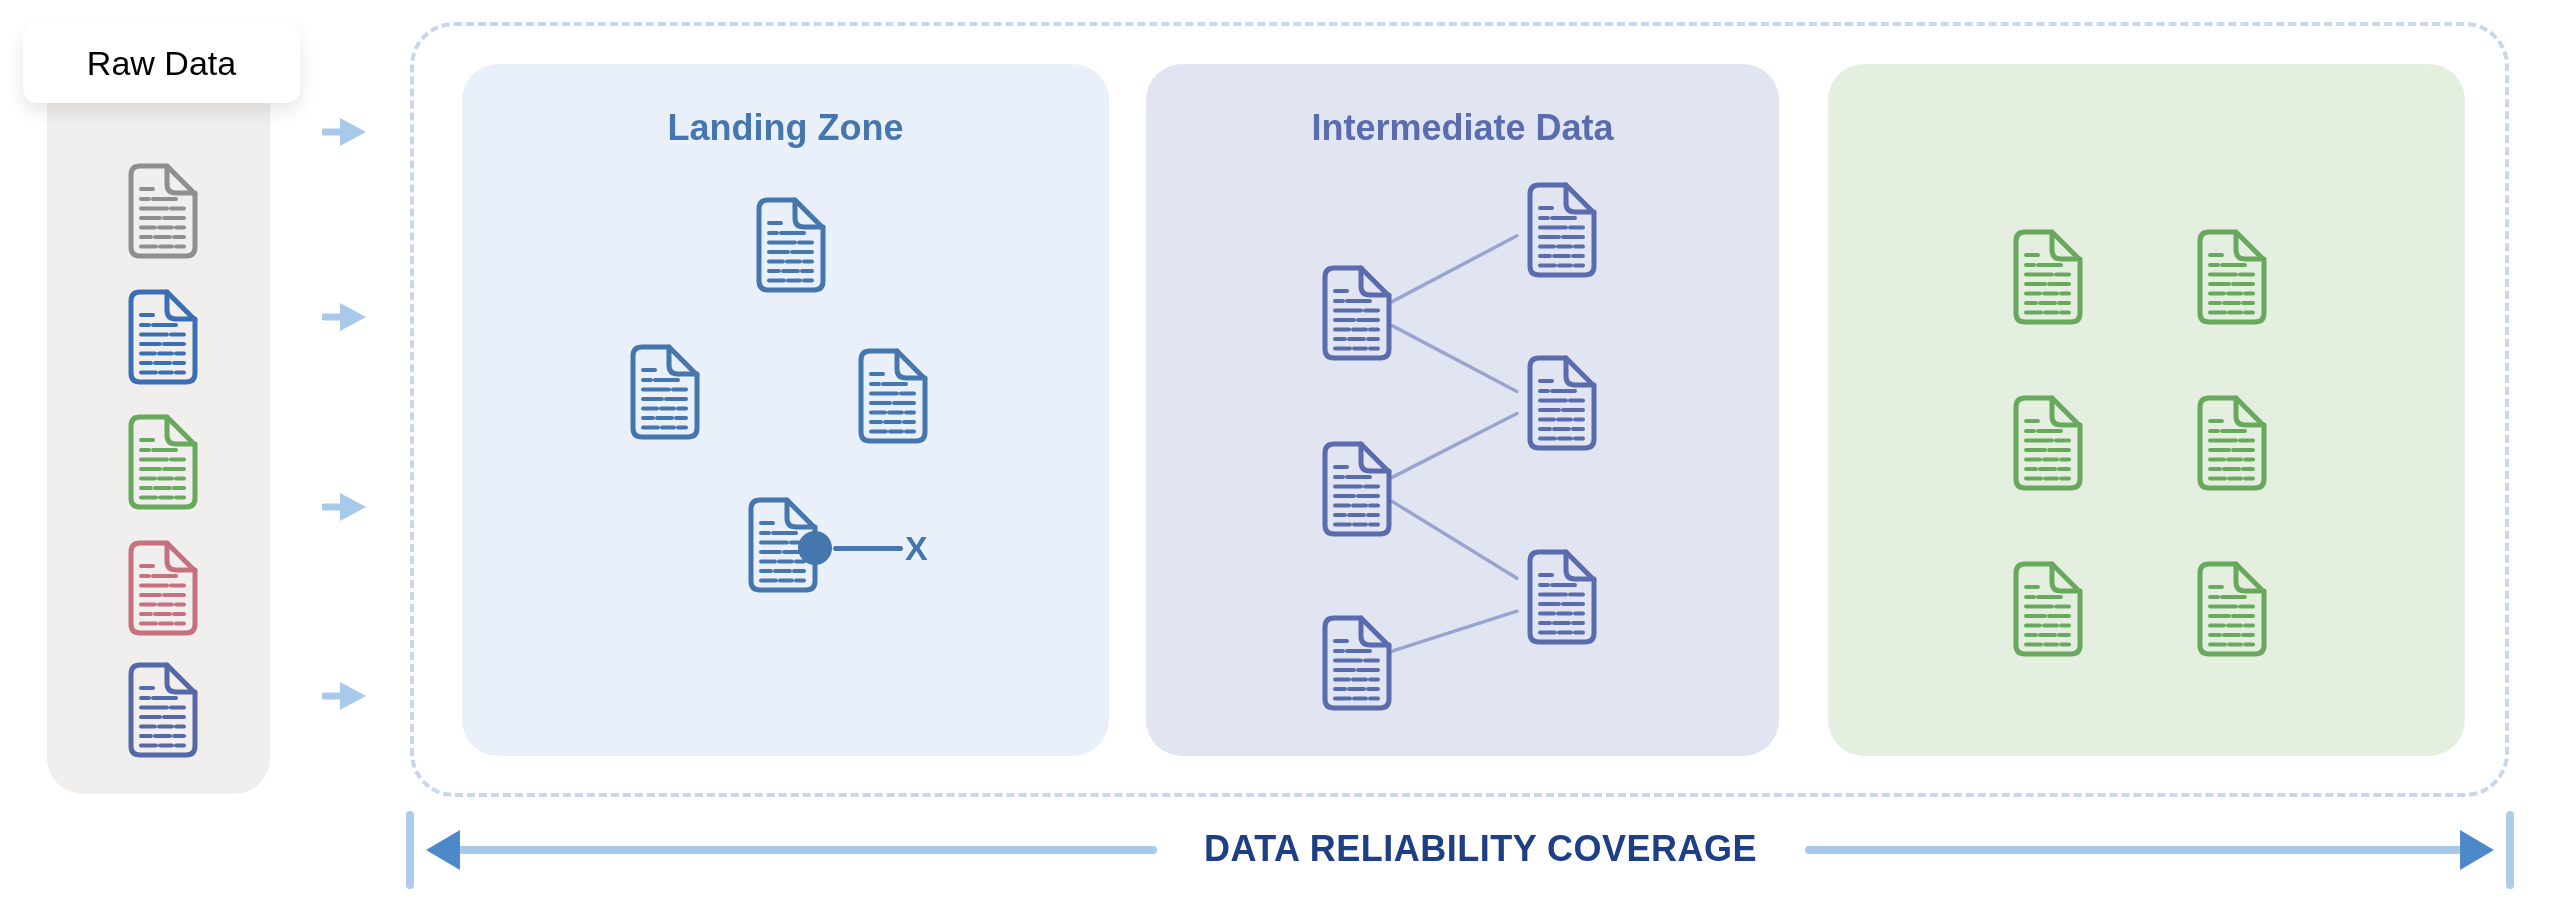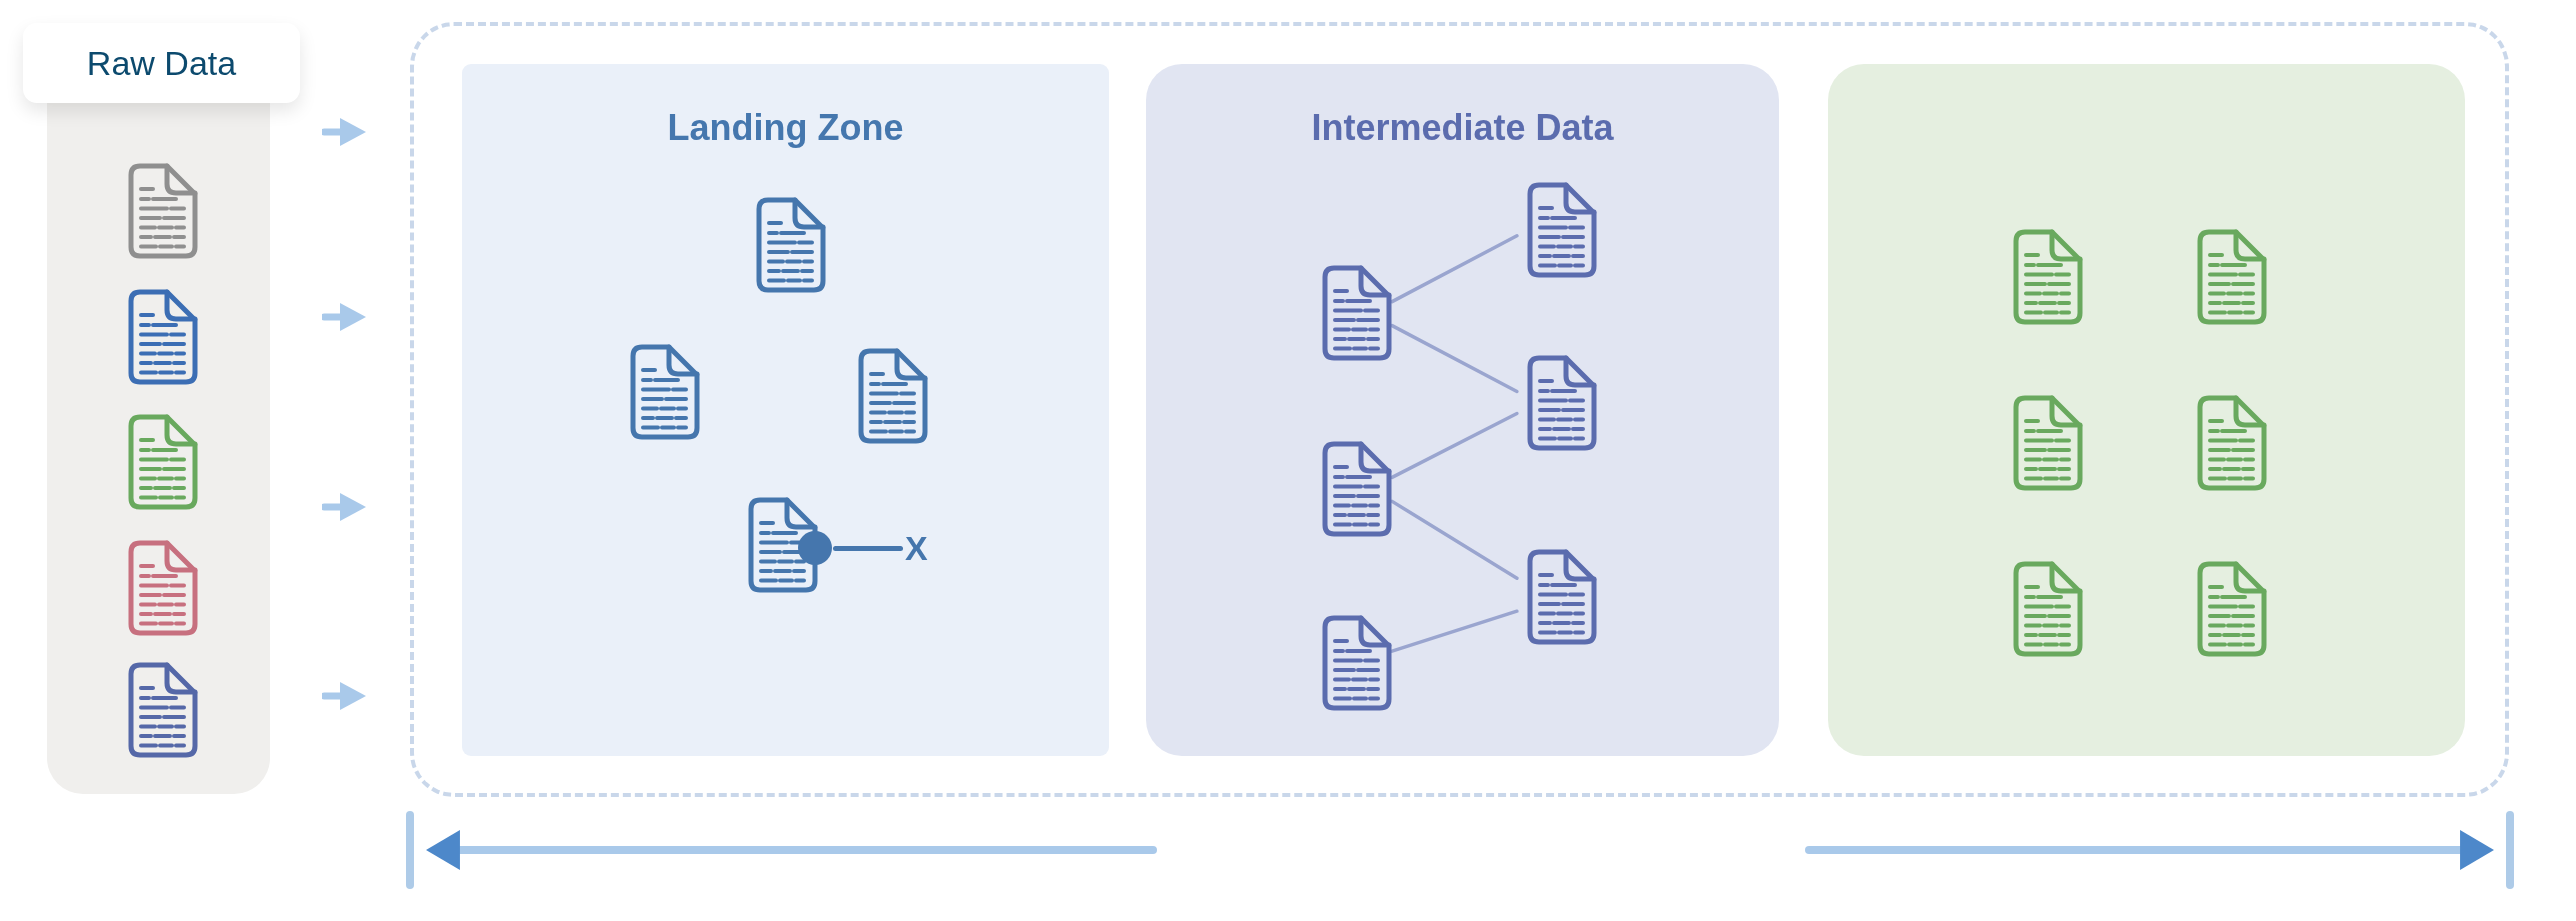--- a/index.html
+++ b/index.html
@@ -10,38 +10,38 @@
   
   .raw-col{
     position:absolute;left:47px;top:40px;width:223px;height:754px;
     background:#f0efed;border-radius:22px 22px 36px 36px;
   }
   .raw-card{
     position:absolute;left:23px;top:23px;width:277px;height:80px;
     background:#ffffff;border-radius:14px;
     box-shadow:0 8px 18px rgba(0,0,0,.10);
     display:flex;align-items:center;justify-content:center;
-    font-size:34px;font-weight:500;color:#0c4a6e;z-index:3;
+    font-size:34px;font-weight:500;color:#000000;z-index:3;
   }
   
   .doc{position:absolute;width:80px;height:100px;}
   .doc svg{width:100%;height:100%;display:block;}
   .c-gray{color:#8f8f8f}.c-blue{color:#3c6eb4}.c-green{color:#69a95e}
   .c-red{color:#c7707f}.c-indigo{color:#5568a8}
   .c-landing{color:#4576ad}.c-inter{color:#5b6cae}
   
   .mini-arrow{position:absolute;width:46px;height:34px;}
   
   .dashed-box{
     position:absolute;left:410px;top:22px;width:2099px;height:775px;
     box-sizing:border-box;border:4px dashed #c9d7ea;border-radius:44px;
   }
   
   .panel{position:absolute;top:64px;height:692px;border-radius:36px;}
-  .panel-landing{left:462px;width:647px;background:#eaf0f9;border-radius:9px;}
+  .panel-landing{left:462px;width:647px;background:#eaf0f9;}
   .panel-inter{left:1146px;width:633px;background:#e1e5f2;}
   .panel-cons{left:1828px;width:637px;background:#e5efe0;}
   .panel-title{
     position:absolute;left:0;top:45px;width:100%;text-align:center;
     font-size:36px;font-weight:700;line-height:38px;
   }
   .t-landing{color:#4577ae}.t-inter{color:#5b6cae}.t-cons{color:#68a95f}
   
   .dq-dot{position:absolute;width:34px;height:34px;border-radius:50%;background:#4576ad;}
   .dq-line{position:absolute;height:5px;border-radius:3px;background:#4576ad;}
@@ -239,19 +239,20 @@
         </svg>
       </div>
   </div>
 
   <div class="cov-bar" style="left:406px"></div>
   <div class="cov-bar" style="left:2506px"></div>
   <svg class="cov-seg" style="left:424px;width:733px" viewBox="0 0 734 40" preserveAspectRatio="none">
     <line x1="34" y1="20" x2="730" y2="20" stroke="#a9c9ea" stroke-width="8" stroke-linecap="round"></line>
     <path d="M36 0 L2 20 L36 40 Z" fill="#4d88ca"></path>
   </svg>
+  <div class="cov-label">DATA RELIABILITY COVERAGE</div>
   <svg class="cov-seg" style="left:1805px;width:691px" viewBox="0 0 692 40" preserveAspectRatio="none">
     <line x1="4" y1="20" x2="658" y2="20" stroke="#a9c9ea" stroke-width="8" stroke-linecap="round"></line>
     <path d="M656 0 L690 20 L656 40 Z" fill="#4d88ca"></path>
   </svg>
 
 </div>
 
 
 </body></html>

